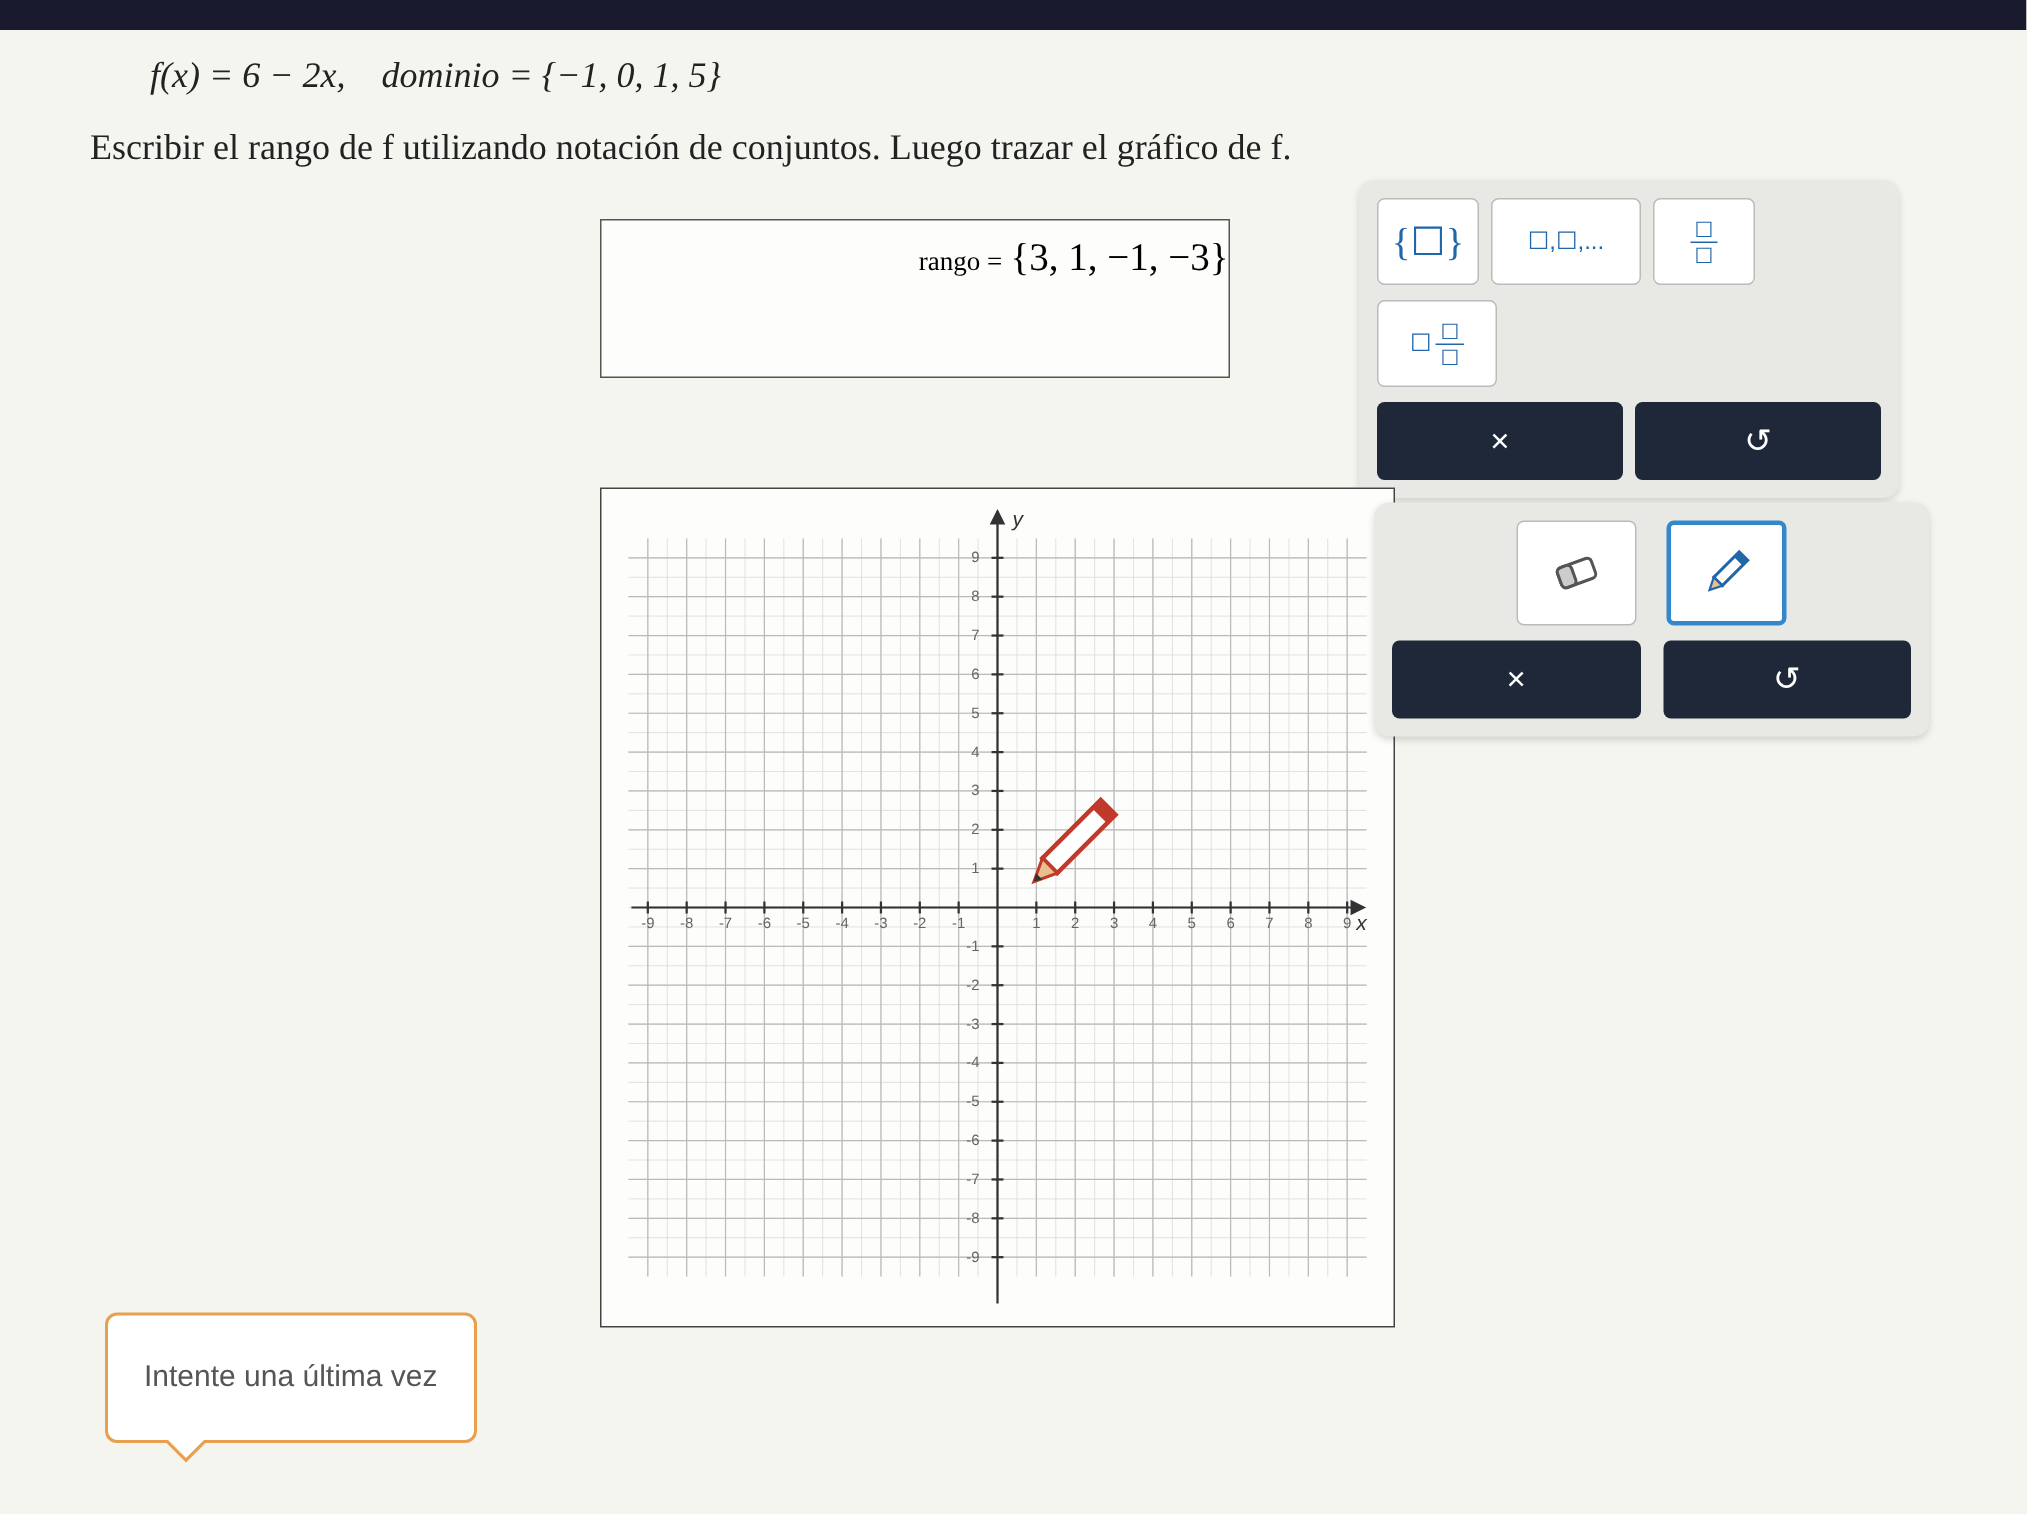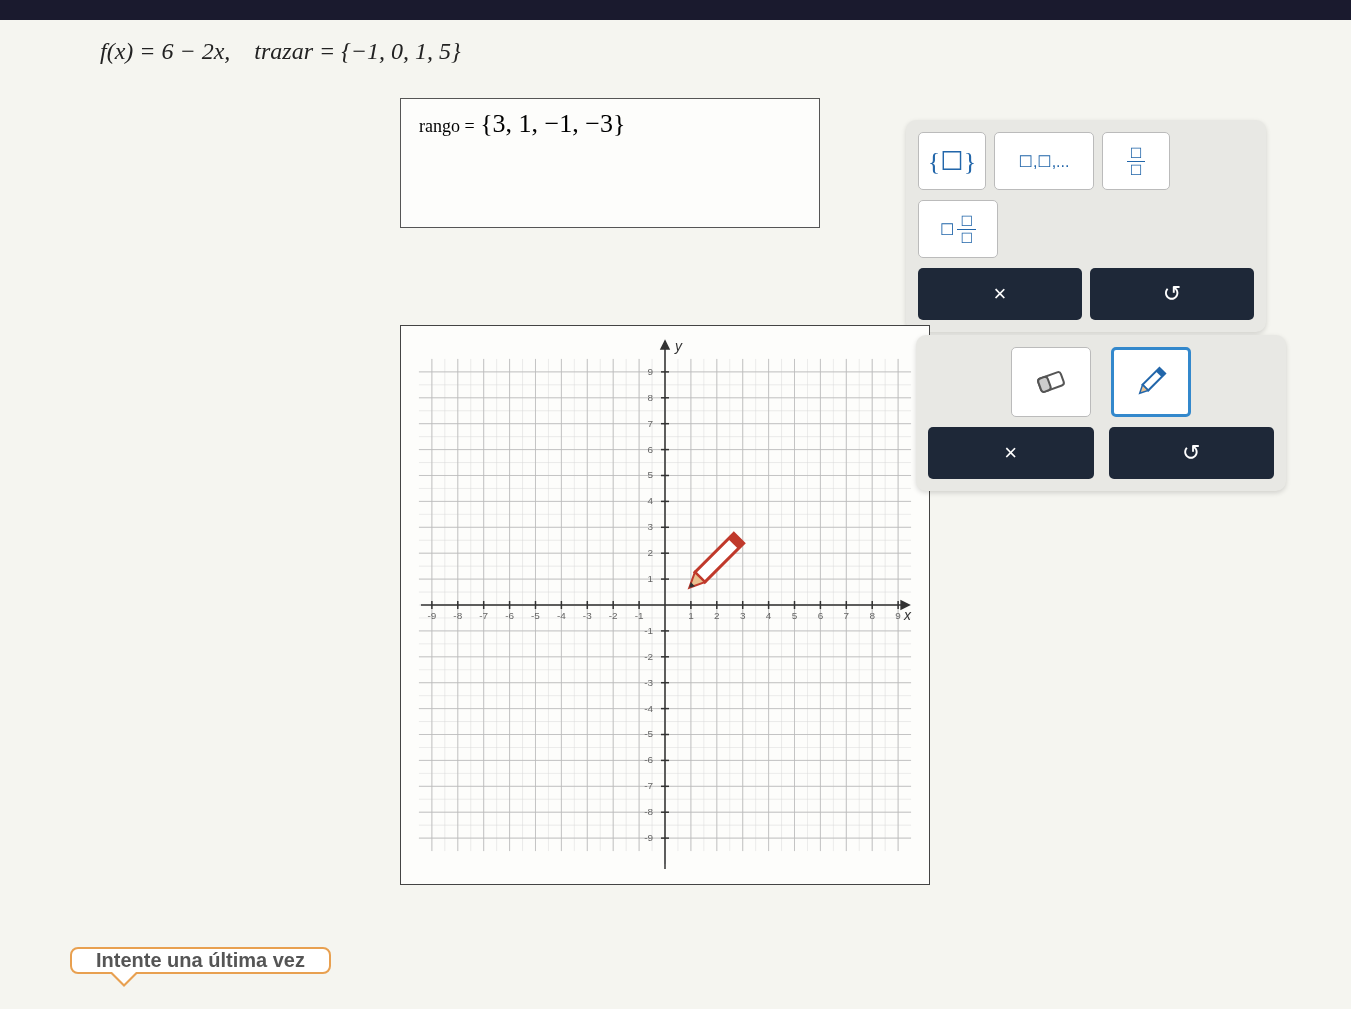--- a/index.html
+++ b/index.html
@@ -32,25 +32,26 @@
     .line1 {
       padding-left: 40px;
       font-style: italic;
     }
     .line2 {
       margin-top: 5px;
     }
     .answer-box {
       border: 1px solid #555;
       width: 420px;
-      height: 130px;
+      height: 106px;
       margin-left: 340px;
       margin-top: 25px;
-      padding: 10px 18px;
+      padding: 10px 0;
       background: #fdfdfb;
+      text-align: right;
     }
     .answer-content {
       font-family: 'Times New Roman', serif;
       font-size: 22px;
     }
     .answer-label {
       font-size: 18px;
     }
     .toolbox1 {
       position: absolute;
@@ -126,28 +127,27 @@
       align-items: center;
       justify-content: center;
       cursor: pointer;
     }
     .graph-tool-btn.selected {
       border: 3px solid #3388cc;
     }
     .hint-bubble {
       position: absolute;
       left: 70px;
-      bottom: 35px;
+      bottom: 47px;
       background: #fff;
       border: 2px solid #e8a050;
       border-radius: 8px;
-      padding: 0 24px;
+      padding: 30px 24px;
       font-size: 20px;
       color: #555;
-      font-weight: bold;
     }
     .hint-bubble::after {
       content: '';
       position: absolute;
       bottom: -12px;
       left: 40px;
       border-left: 12px solid transparent;
       border-right: 12px solid transparent;
       border-top: 12px solid #fff;
     }
@@ -187,23 +187,24 @@
 </head>
 <body>
 
 <div class="dark-bar"></div>
 
 <div class="content">
   <div class="problem-text">
     <div class="line1">
       <span>f(x) = 6 − 2x,</span>
       &nbsp;&nbsp;
-      <span>trazar</span>
+      <span>dominio</span>
       <span>= {−1, 0, 1, 5}</span>
     </div>
+    <div class="line2">Escribir el rango de f utilizando notación de conjuntos. Luego trazar el gráfico de f.</div>
   </div>
 
   <div class="answer-box">
     <div class="answer-content">
       <span class="answer-label">rango =</span>
       <span style="font-size:26px;">{3, 1, −1, −3}</span>
     </div>
   </div>
 </div>
 

